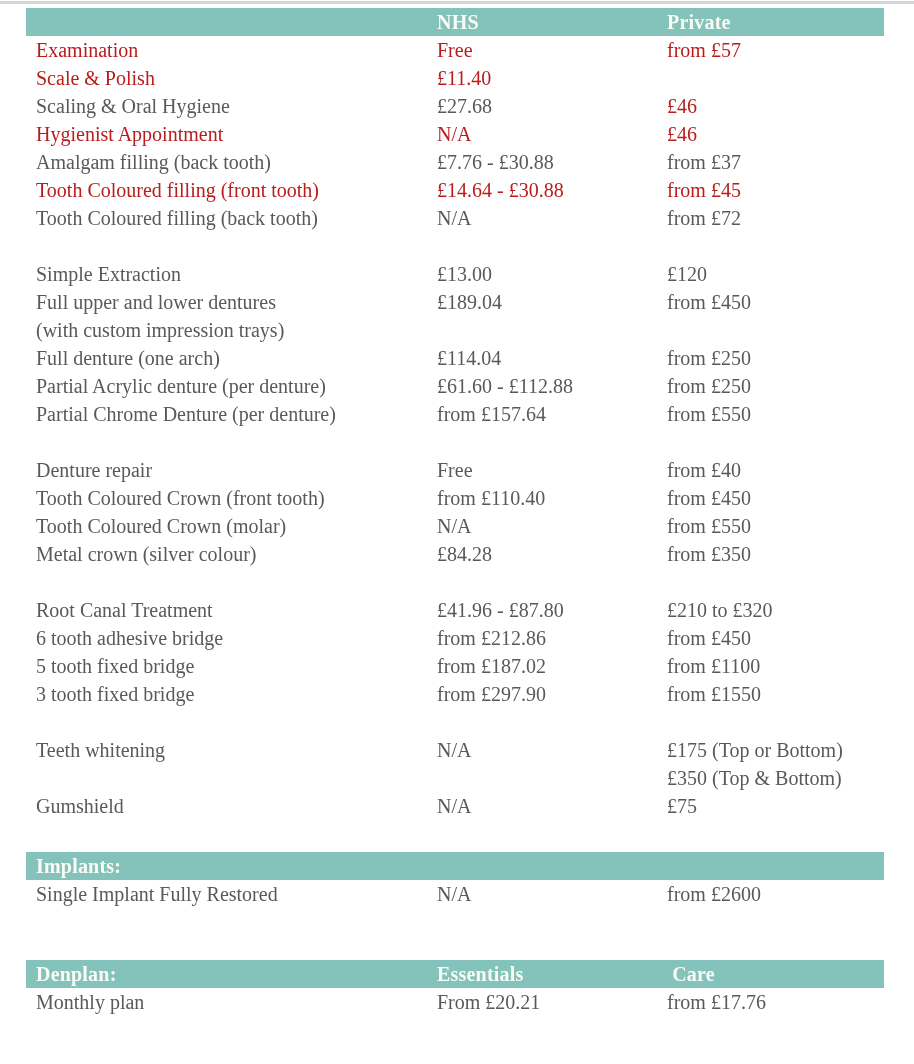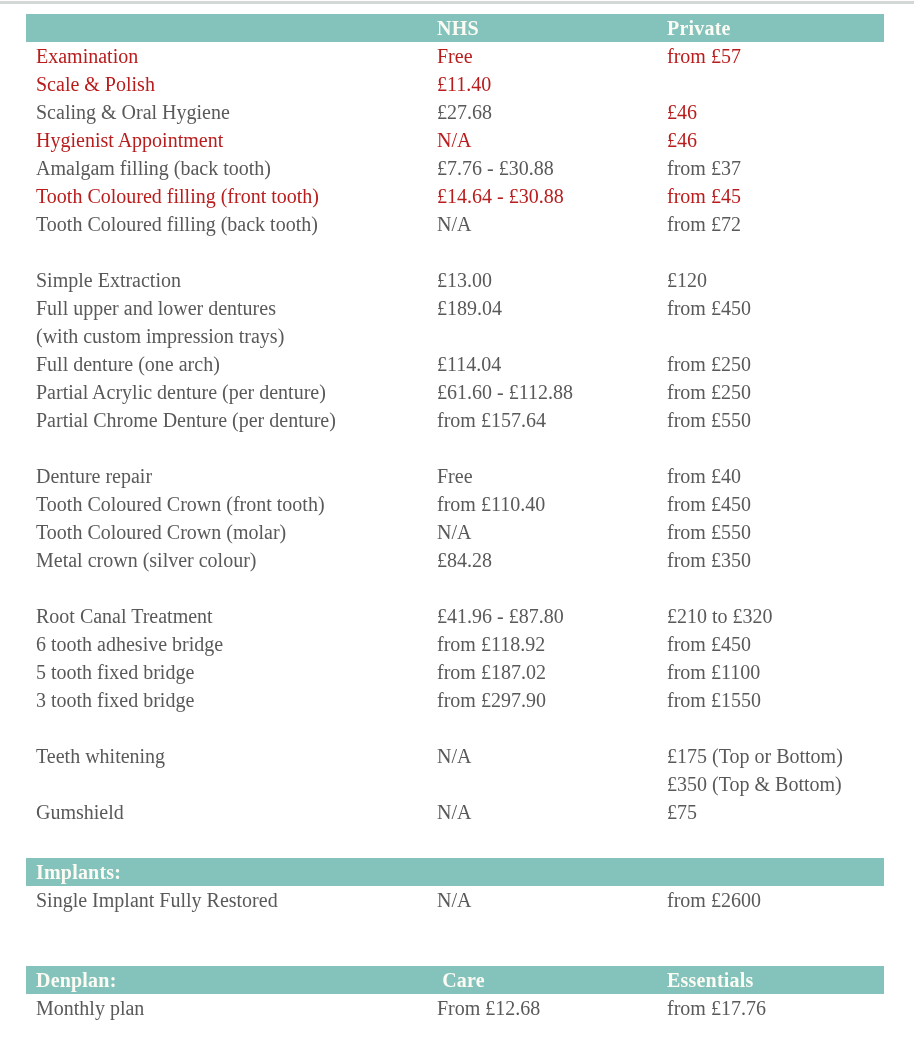--- a/index.html
+++ b/index.html
@@ -17,21 +17,21 @@
   .top-line {
     position: absolute;
     top: 1px;
     left: 0;
     width: 914px;
     height: 3px;
     background: #d3d8d7;
   }
   .price-table {
     position: absolute;
-    top: 14px;
+    top: 8px;
     left: 26px;
     width: 858px;
   }
   .t-row {
     display: grid;
     grid-template-columns: 411px 230px 1fr;
     min-height: 28px;
     line-height: 28px;
     font-size: 20px;
   }
@@ -152,21 +152,21 @@
     <div class="cell c2 gray">from £350</div>
   </div>
     <div class="spacer" style="height: 28px;"></div>
     <div class="t-row">
     <div class="cell c0 gray">Root Canal Treatment</div>
     <div class="cell c1 gray">£41.96 - £87.80</div>
     <div class="cell c2 gray">£210 to £320</div>
   </div>
     <div class="t-row">
     <div class="cell c0 gray">6 tooth adhesive bridge</div>
-    <div class="cell c1 gray">from £118.92</div>
+    <div class="cell c1 gray">from £212.86</div>
     <div class="cell c2 gray">from £450</div>
   </div>
     <div class="t-row">
     <div class="cell c0 gray">5 tooth fixed bridge</div>
     <div class="cell c1 gray">from £187.02</div>
     <div class="cell c2 gray">from £1100</div>
   </div>
     <div class="t-row">
     <div class="cell c0 gray">3 tooth fixed bridge</div>
     <div class="cell c1 gray">from £297.90</div>
@@ -195,21 +195,21 @@
     <div class="cell c2"></div>
   </div>
     <div class="t-row">
     <div class="cell c0 gray">Single Implant Fully Restored</div>
     <div class="cell c1 gray">N/A</div>
     <div class="cell c2 gray">from £2600</div>
   </div>
     <div class="spacer" style="height: 52px;"></div>
     <div class="t-row bar">
     <div class="cell c0">Denplan:</div>
+    <div class="cell c1">Essentials</div>
     <div class="cell c2"> Care</div>
-    <div class="cell c1">Essentials</div>
   </div>
     <div class="t-row">
     <div class="cell c0 gray">Monthly plan</div>
-    <div class="cell c1 gray">From £12.68</div>
+    <div class="cell c1 gray">From £20.21</div>
     <div class="cell c2 gray">from £17.76</div>
   </div>
   </div>
 
 </body></html>

